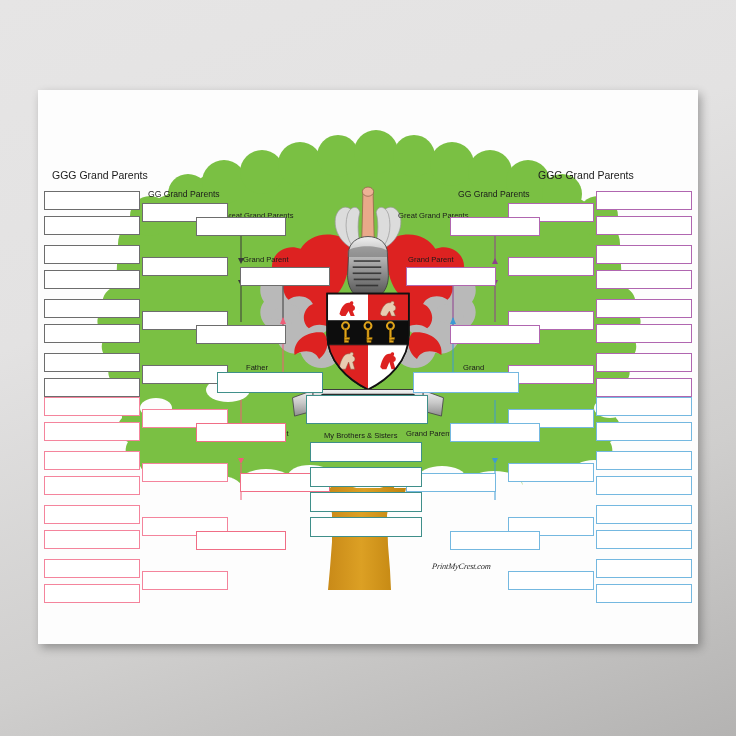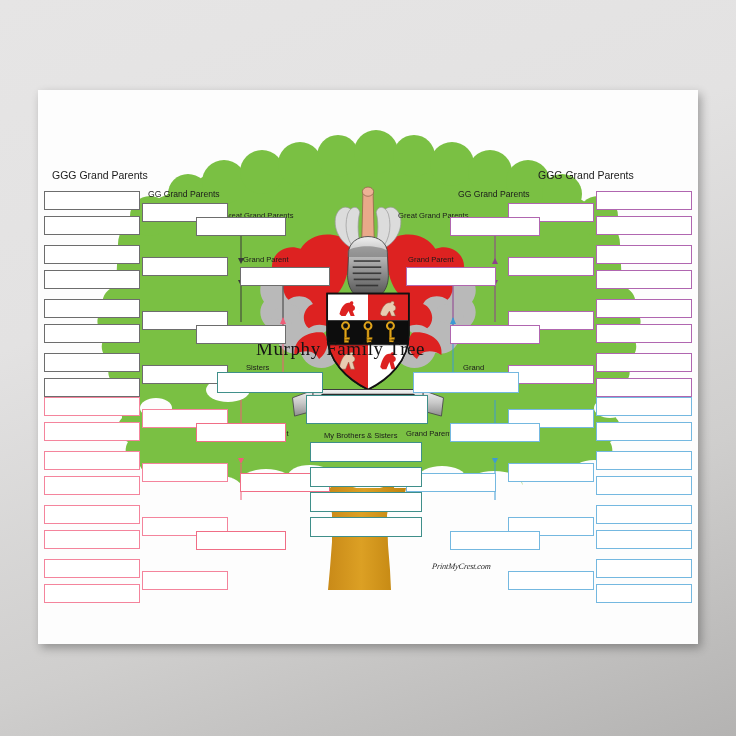--- a/index.html
+++ b/index.html
@@ -344,23 +344,22 @@
       <div class="lbl sm  ui" style="left:185px; top:122px;">Great Grand Parents</div>
       <div class="lbl sm  ui" style="left:205px; top:166px;">Grand Parent</div>
       <div class="lbl sm  ui" style="left:205px; top:340px;">Grand  Parent</div>
 
       <div class="lbl big ui" style="left:500px; top:80px;">GGG Grand Parents</div>
       <div class="lbl mid ui" style="left:420px; top:100px;">GG Grand Parents</div>
       <div class="lbl sm  ui" style="left:360px; top:122px;">Great Grand Parents</div>
       <div class="lbl sm  ui" style="left:370px; top:166px;">Grand Parent</div>
       <div class="lbl sm  ui" style="left:368px; top:340px;">Grand  Parent</div>
 
-      <div id="title" style="left:218px; top:248px;">Murphy Family Tree</div>
-
-      <div class="lbl sm ui" style="left:208px; top:274px;">Sisters</div>
+
+      <div class="lbl sm ui" style="left:208px; top:274px;">Father</div>
       <div class="lbl sm ui" style="left:425px; top:274px;">Grand</div>
       <div class="lbl big ui" style="left:303px; top:288px;margin-top:24px;">Myself</div>
       <div class="lbl sm ui" style="left:286px; top:342px;">My Brothers &amp; Sisters</div>
 
       <div id="watermark" style="left:394px; top:472px;">PrintMyCrest.com</div>
 
       <div id="boxroot">
           <div class="nb gray" style="left: 6px; top: 101px; width: 96px; height: 19px;"></div>
           <div class="nb gray" style="left: 6px; top: 126px; width: 96px; height: 19px;"></div>
           <div class="nb gray" style="left: 6px; top: 155px; width: 96px; height: 19px;"></div>

